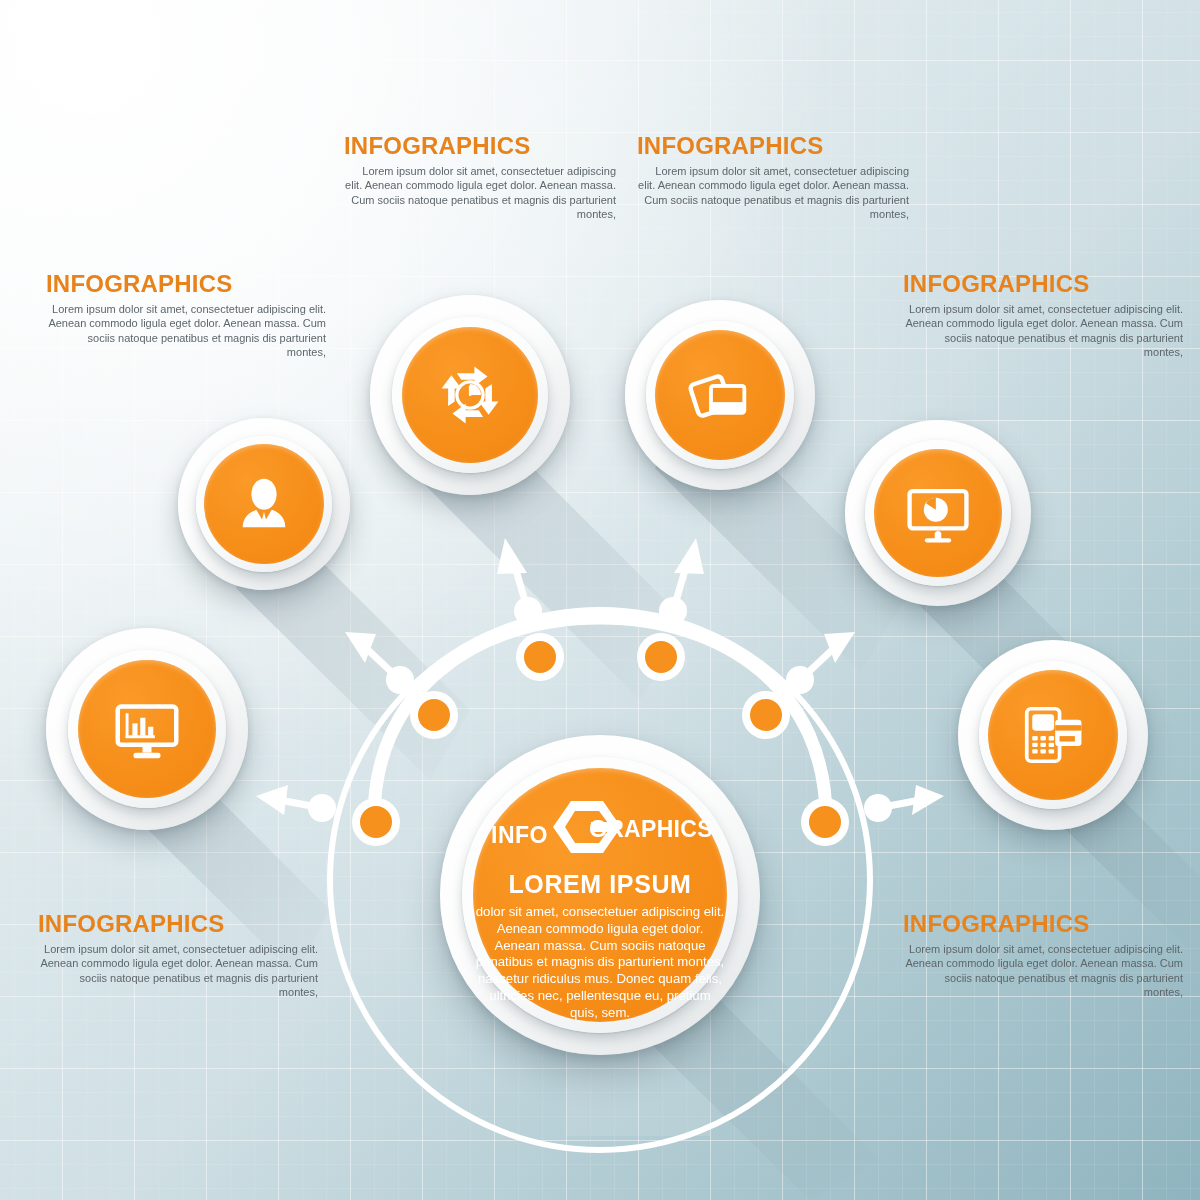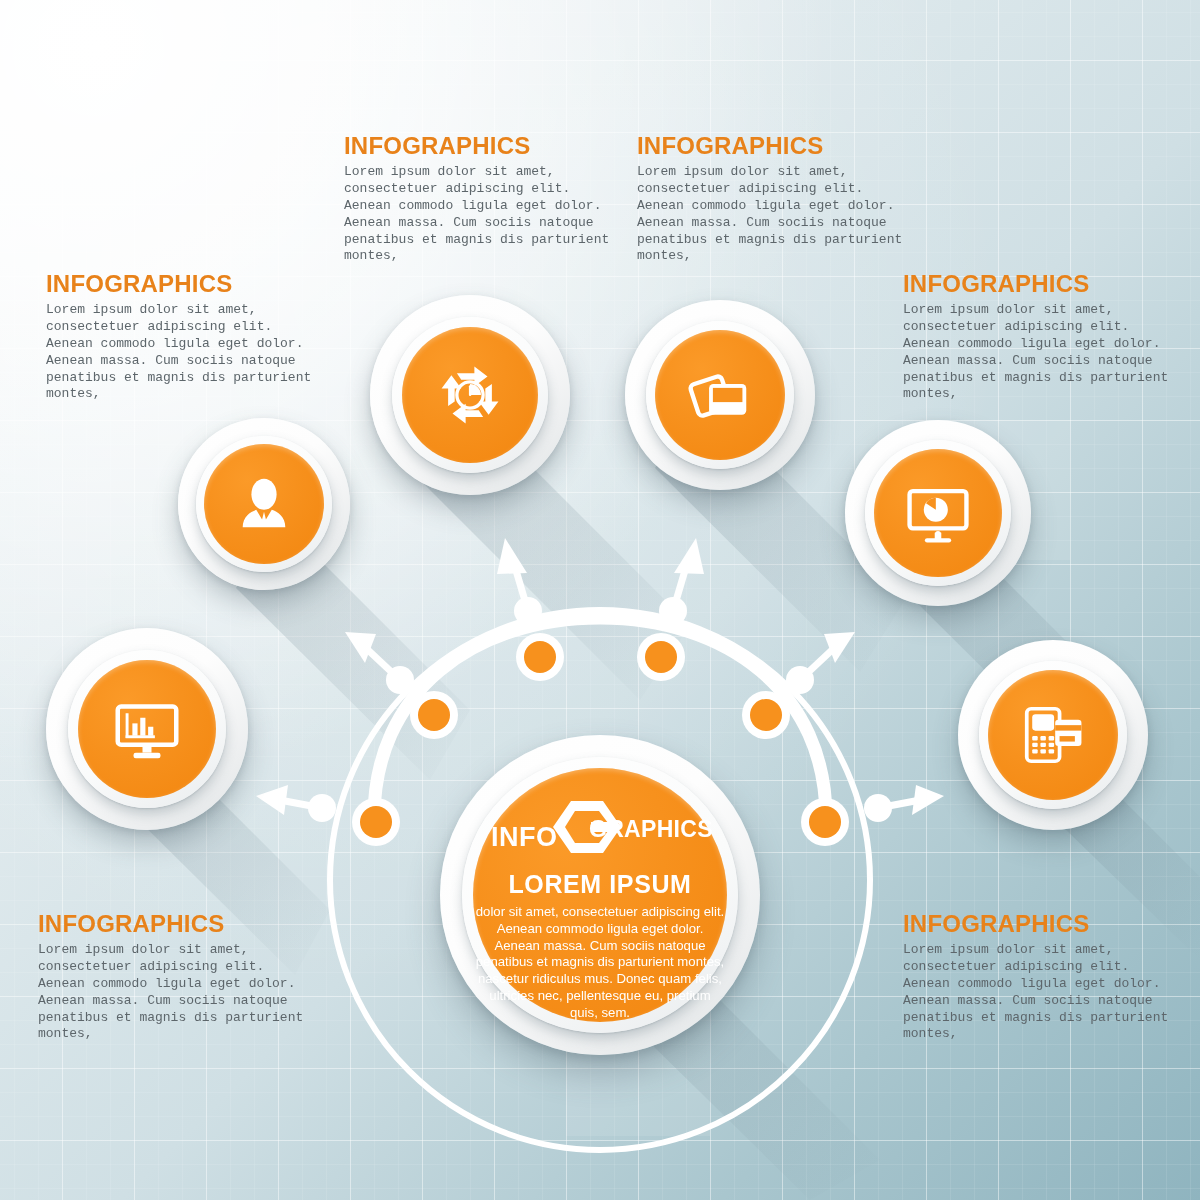--- a/index.html
+++ b/index.html
@@ -48,23 +48,24 @@
   
   .txt{position:absolute;width:300px;z-index:6;}
   .txt h3{
     margin:0 0 4px 0;
     font-size:24px;letter-spacing:.2px;font-weight:bold;
     color:#e8821a;
     font-family:"Liberation Sans", sans-serif;
   }
   .txt p{
     margin:0;
-    font-size:13px;line-height:1.30;
+    font-size:11px;line-height:1.30;
     color:#5d666b;
-    font-family:Liberation Mono, monospace;
+    font-family:Liberation Sans, sans-serif;
+    text-align:right;
   }
 
   
   .node{position:absolute;z-index:5;}
   .plate{
     position:absolute;inset:0;border-radius:50%;
     background:linear-gradient(145deg,#ffffff 0%,#fdfdfd 42%,#eceeef 78%,#dfe3e5 100%);
     box-shadow:
       0 14px 26px rgba(70,90,100,0.30),
       0 3px 7px rgba(70,90,100,0.18);
@@ -92,21 +93,21 @@
   .hub-content{
     position:absolute;inset:0;border-radius:50%;
     display:flex;flex-direction:column;align-items:center;
     color:#ffffff;text-align:center;
   }
   .logo-wrap{
     position:relative;height:62px;width:230px;margin-top:26px;
   }
   .logo-info{
     position:absolute;left:6px;top:28px;
-    font-size:27px;font-weight:bold;letter-spacing:.5px;
+    font-size:23px;font-weight:bold;letter-spacing:.5px;
     color:#ffffff;font-family:"Liberation Sans", sans-serif;
   }
   .logo-graphics{
     position:absolute;left:104px;top:14px;
     font-size:23px;font-weight:bold;letter-spacing:.3px;
     color:#ffffff;font-family:"Liberation Sans", sans-serif;margin-top:8px;
   }
   .logo-hex{position:absolute;left:62px;top:4px;}
   .hub-title{
     margin-top:16px;

